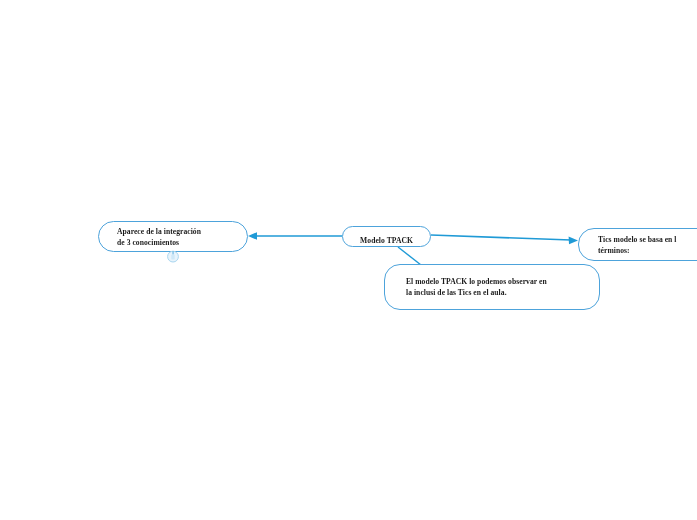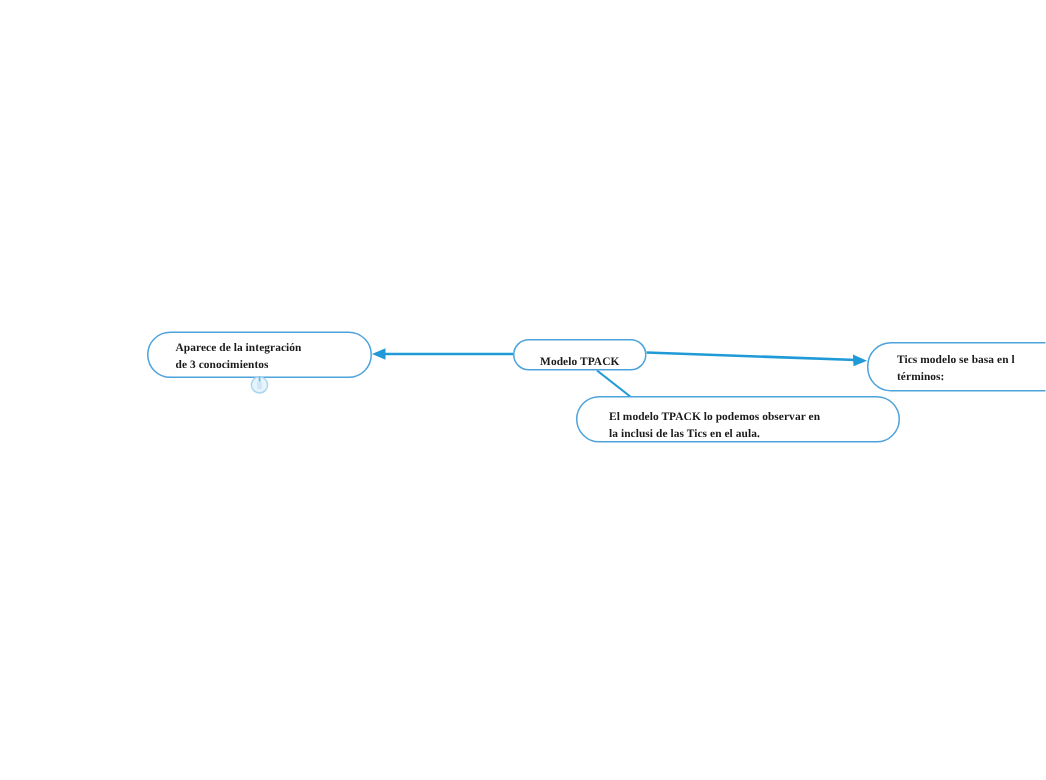--- a/index.html
+++ b/index.html
@@ -87,24 +87,23 @@
     width: 140px;
     height: 33px;
     padding-left: 19px;
     padding-right: 8px;
   }
 
   #node-observar {
     left: 384px;
     top: 264px;
     width: 216px;
-    height: 31px;
+    height: 46px;
     padding-left: 21px;
     padding-right: 10px;
-    align-items: flex-end;
   }
 
   
   #collapse-toggle {
     position: absolute;
     left: 166px;
     top: 249px;
     width: 14px;
     height: 14px;
     z-index: 3;

